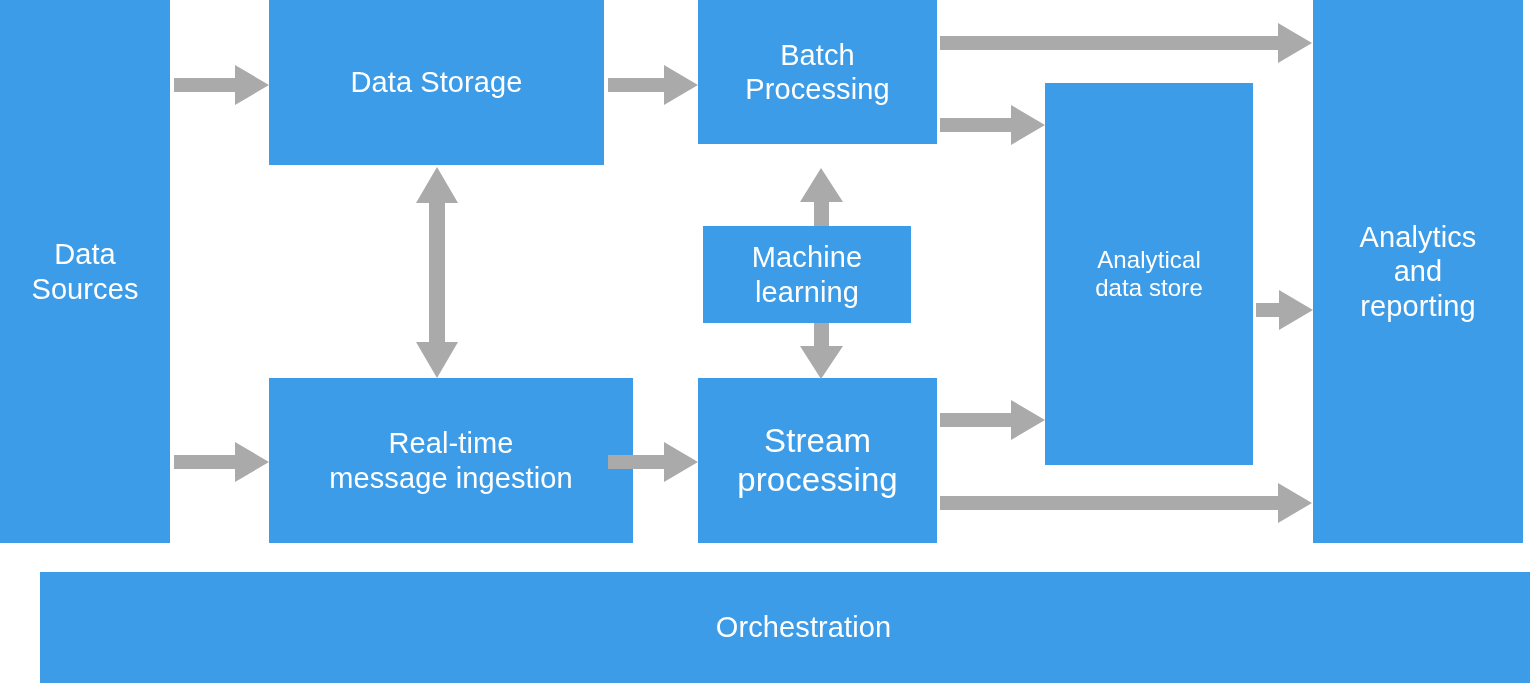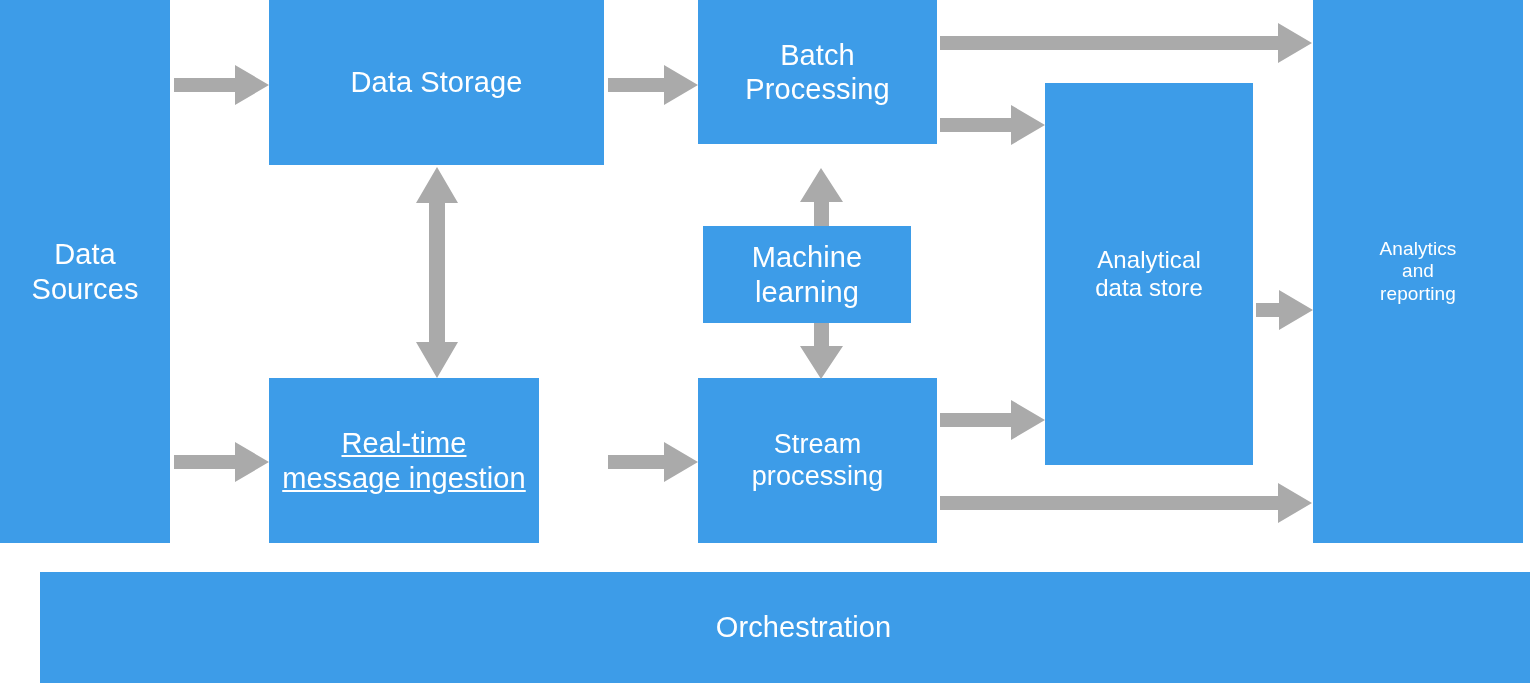--- a/index.html
+++ b/index.html
@@ -33,23 +33,23 @@
     white-space: pre-line;
     padding: 0 6px;
   }
 
   
   .n-data-sources      { left: 0px;    top: 0px;   width: 170px;  height: 543px; font-size: 29px; }
   .n-data-storage      { left: 269px;  top: 0px;   width: 335px;  height: 165px; font-size: 29px; }
   .n-batch-processing  { left: 698px;  top: 0px;   width: 239px;  height: 144px; font-size: 29px; }
   .n-machine-learning  { left: 703px;  top: 226px; width: 208px;  height: 97px;  font-size: 29px; }
   .n-analytical-store  { left: 1045px; top: 83px;  width: 208px;  height: 382px; font-size: 24px; }
-  .n-analytics         { left: 1313px; top: 0px;   width: 210px;  height: 543px; font-size: 19px; }
-  .n-realtime          { left: 269px;  top: 378px; width: 270px;  height: 165px; font-size: 29px; text-decoration: underline; }
-  .n-stream            { left: 698px;  top: 378px; width: 239px;  height: 165px; font-size: 27px; }
+  .n-analytics         { left: 1313px; top: 0px;   width: 210px;  height: 543px; font-size: 29px; }
+  .n-realtime          { left: 269px;  top: 378px; width: 364px;  height: 165px; font-size: 29px; }
+  .n-stream            { left: 698px;  top: 378px; width: 239px;  height: 165px; font-size: 33px; }
   .n-orchestration     { left: 2px;    top: 572px; width: 1527px; height: 111px; font-size: 29px; margin-left: 38px; }
 
   
   .arrow {
     position: absolute;
   }
   .arrow svg { display: block; }
 </style>
 </head>
 <body>

